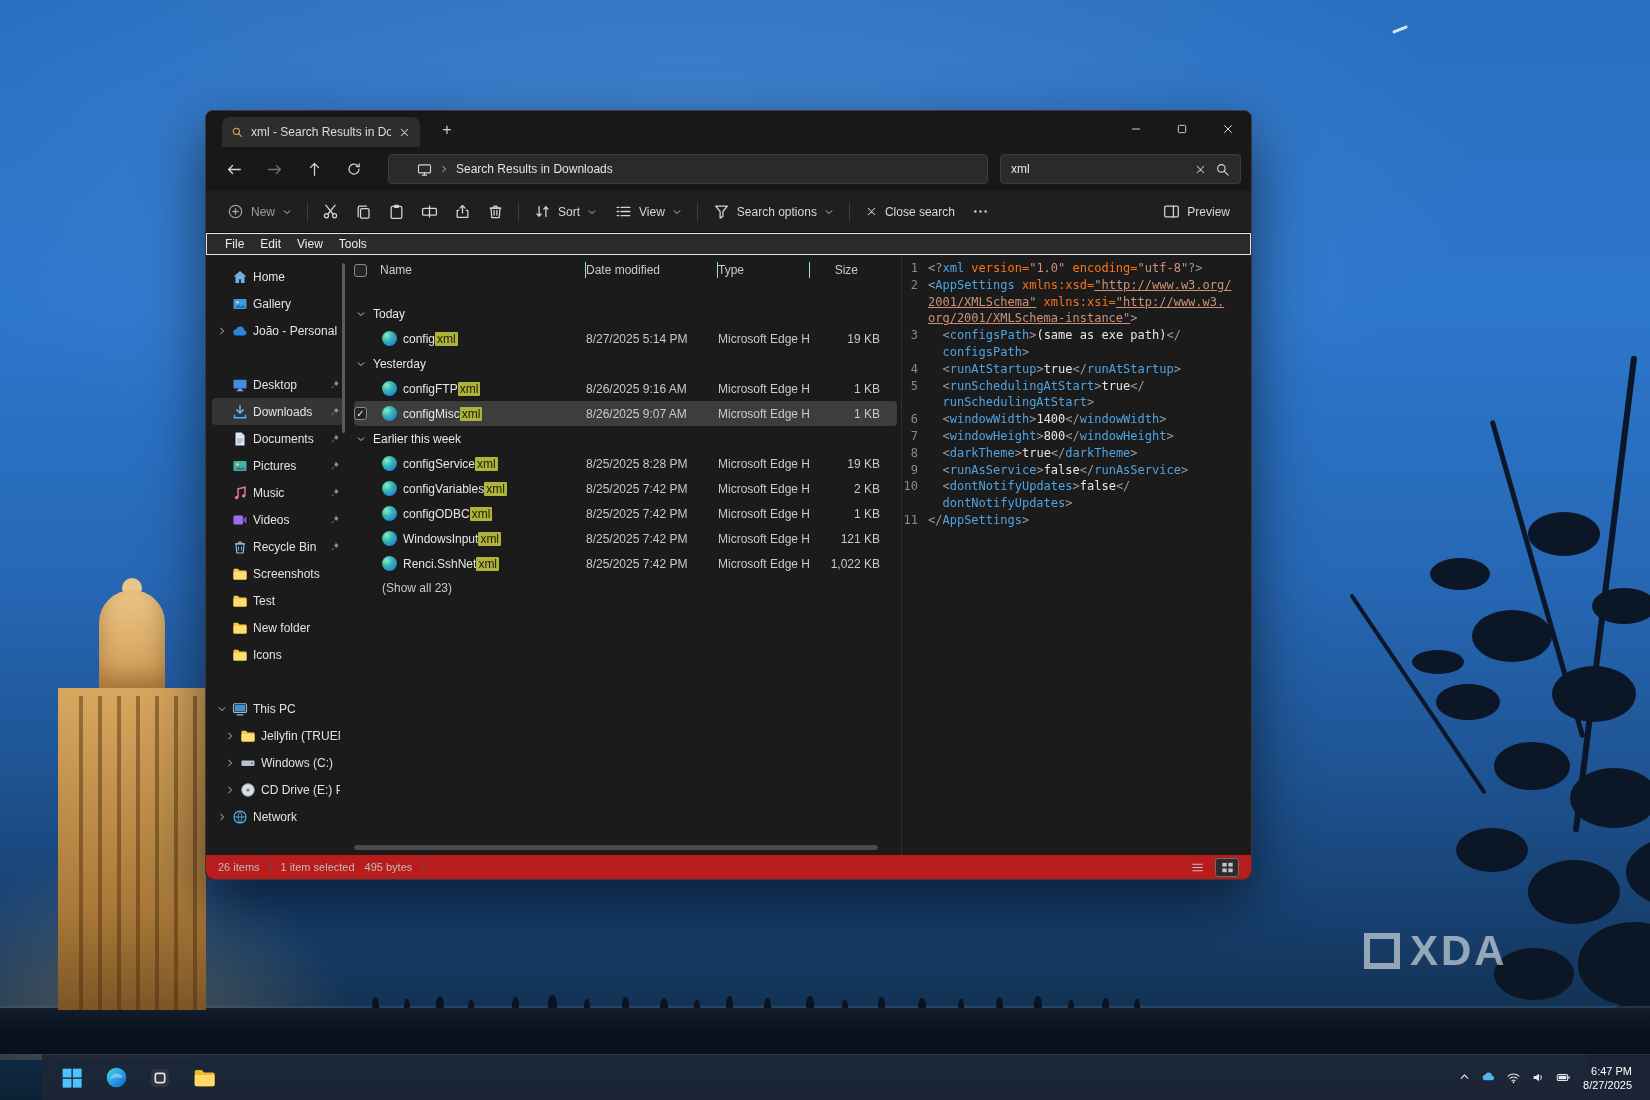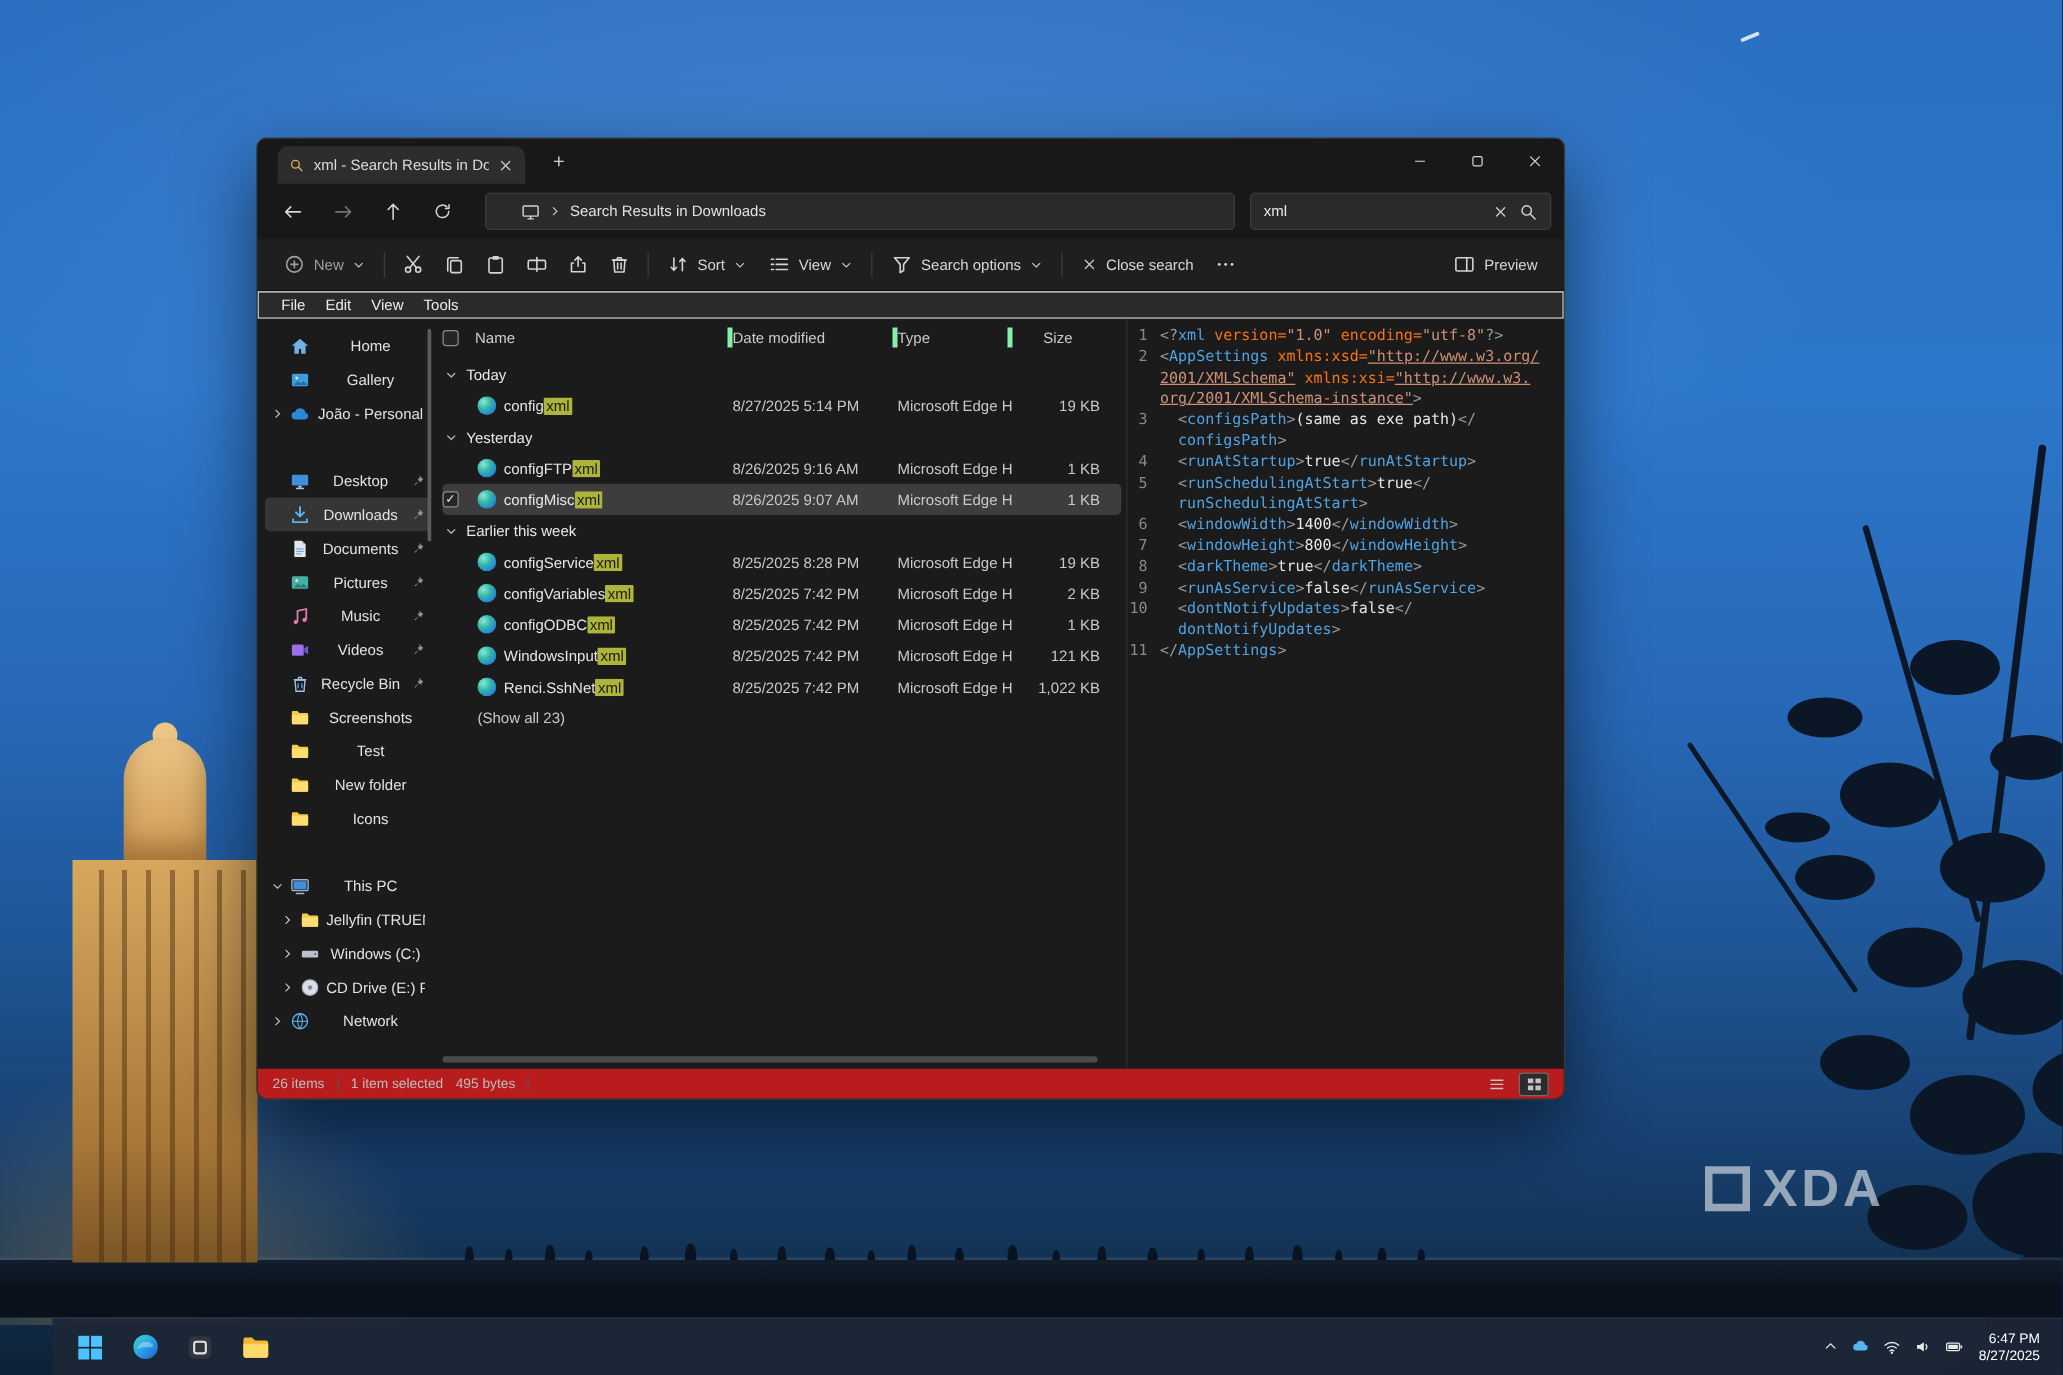--- a/index.html
+++ b/index.html
@@ -78,45 +78,45 @@
   .sep { width:1px; height:20px; background:#3c3c3c; margin:0 6px; flex:0 0 1px; }
   .spacer { flex:1; }
 
   .menubar { height:22px; flex:0 0 22px; background:#2a2a2a; border:1px solid #e3e3e3;
     display:flex; align-items:center; padding:0 10px; color:#ececec; }
   .menubar span { padding:0 8px; }
 
   .content { flex:1; display:flex; background:#1b1b1b; min-height:0; }
 
   
-  .sidebar { width:140px; flex:0 0 140px; padding:8px 2px 0 6px; position:relative; overflow:hidden;text-align:center; }
+  .sidebar { width:140px; flex:0 0 140px; padding:8px 2px 0 6px; position:relative; overflow:hidden; }
   .sb-item { display:flex; align-items:center; gap:5px; height:27px; padding:0 4px; border-radius:4px; color:#e2e2e2; }
   .sb-item.selected { background:#353535; }
   .sb-item.indent { padding-left:12px; }
   .sb-item.gap { margin-top:27px; }
   .chev-sp { width:11px; flex:0 0 11px; }
   .sb-item .chev { width:11px; flex:0 0 11px; }
   .sb-label { flex:1; white-space:nowrap; overflow:hidden; }
   .sb-item .pin { margin-left:auto; opacity:.85; }
   .sb-scrollbar { position:absolute; right:1px; top:8px; width:3px; height:170px; background:#5b5b5b; border-radius:2px; }
 
   
   .filearea { flex:1; position:relative; padding:2px 4px 0 8px; min-width:0; display:flex; flex-direction:column; }
   .cols { display:flex; align-items:center; height:26px; color:#cfcfcf; flex:0 0 26px; }
   .cell { flex:0 0 auto; }
   .cell.chk { width:26px; display:flex; align-items:center; }
   .cell.name { width:206px; display:flex; align-items:center; overflow:hidden; white-space:nowrap; }
   .cell.date { width:132px; color:#c9c9c9; }
   .cell.type { width:92px; color:#c9c9c9; overflow:hidden; white-space:nowrap; }
   .cell.size { width:78px; text-align:right; padding-right:8px; color:#c9c9c9; }
-  .cols .hdr { border-right:4px solid #86efac; height:16px; line-height:16px; }
+  .cols .hdr { border-right:1px solid #86efac; height:16px; line-height:16px; }
   .cols .size.hdr { padding-right:30px; border-right:none; }
   .cbx { width:13px; height:13px; border:1px solid #8a8a8a; border-radius:3px; background:#252525;
     color:#e4eef8; font-size:10px; line-height:11px; text-align:center; display:inline-block; }
-  .rows { margin-top:4px; flex:1; }
+  .rows { margin-top:18px; flex:1; }
   .group-h { display:flex; align-items:center; gap:7px; height:25px; color:#e8e8e8; padding-left:2px; }
   .file-row { display:flex; align-items:center; height:25px; border-radius:4px; color:#e6e6e6; }
   .file-row.selected { background:#3d3d3d; }
   .edge-ic { width:15px; height:15px; border-radius:50%; margin:0 6px 0 2px; flex:0 0 15px;
     background:radial-gradient(circle at 32% 30%, #8ce8d6, #35b8a8 38%, #2488d8 72%, #1a5fb0); }
   .fname { white-space:nowrap; overflow:hidden; }
   .hl { background:#aeb33c; color:#1d1d00; padding:0 2px; border-radius:1px; }
   .show-all { margin:5px 0 0 28px; color:#c9c9c9; }
   .hscroll { position:absolute; left:8px; right:12px; bottom:5px; height:5px; }
   .hthumb { width:98%; height:5px; background:#4a4a4a; border-radius:3px; }

